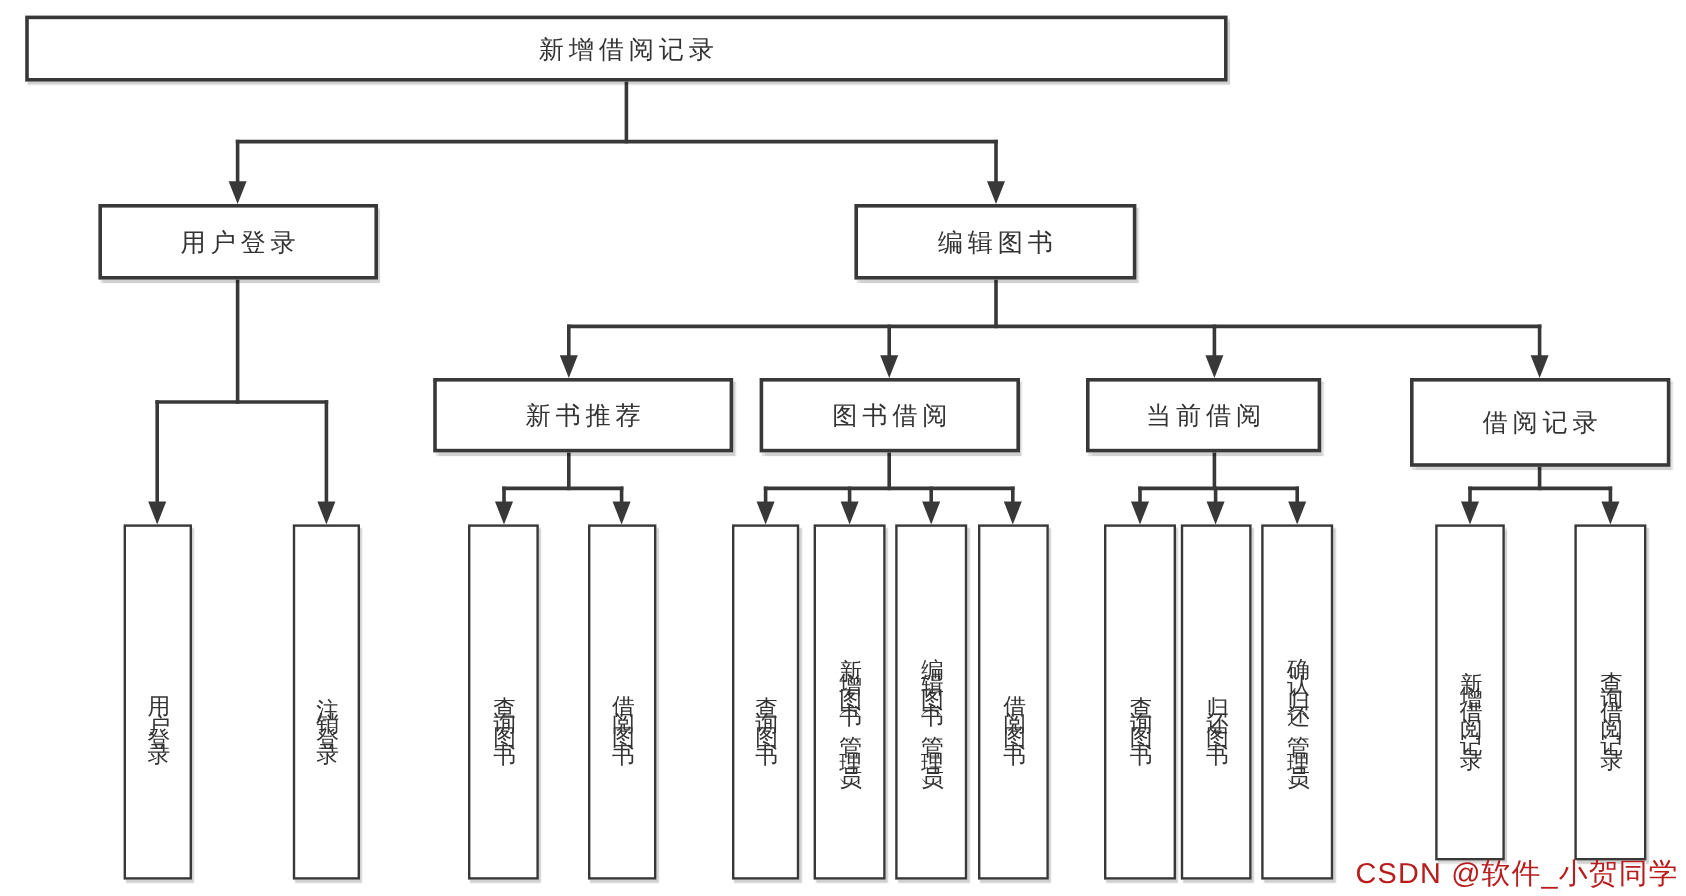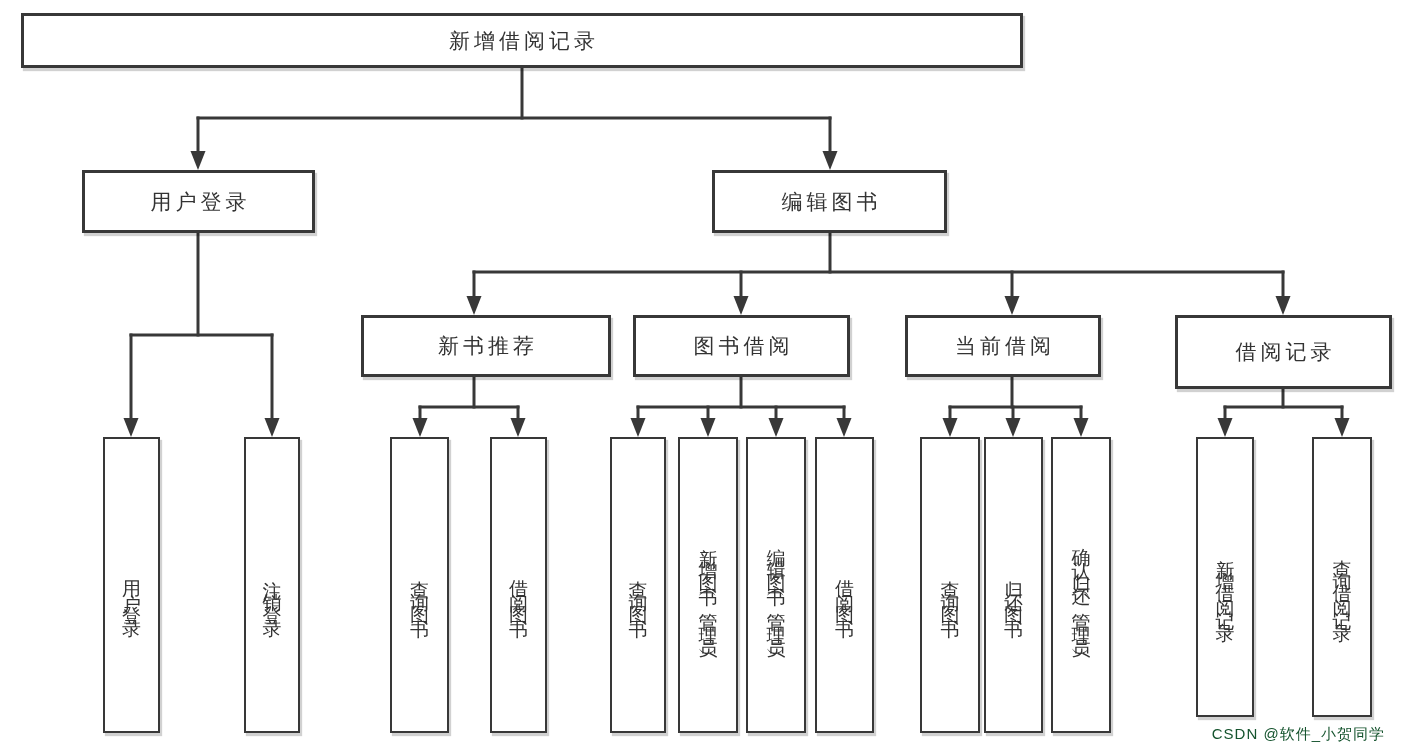--- a/index.html
+++ b/index.html
@@ -70,24 +70,24 @@
   .l6  { left: 678px;  width: 60px; }
   .l7  { left: 746px;  width: 60px; }
   .l8  { left: 815px;  width: 59px; }
   .l9  { left: 920px;  width: 60px; }
   .l10 { left: 984px;  width: 59px; }
   .l11 { left: 1051px; width: 60px; }
   .l12 { left: 1196px; width: 58px; }
   .l13 { left: 1312px; width: 60px; }
   .watermark {
     position: absolute;
-    right: 20px;
+    right: 6px;
     bottom: 3px;
-    font-size: 15px;
-    color: #14532d;
+    font-size: 24px;
+    color: #b91c1c;
     letter-spacing: 1px;
     white-space: nowrap;
     text-shadow: 1px 1px 0 #ffffff;
   }
 </style>
 </head>
 <body>
 
 <div class="stage">
 

